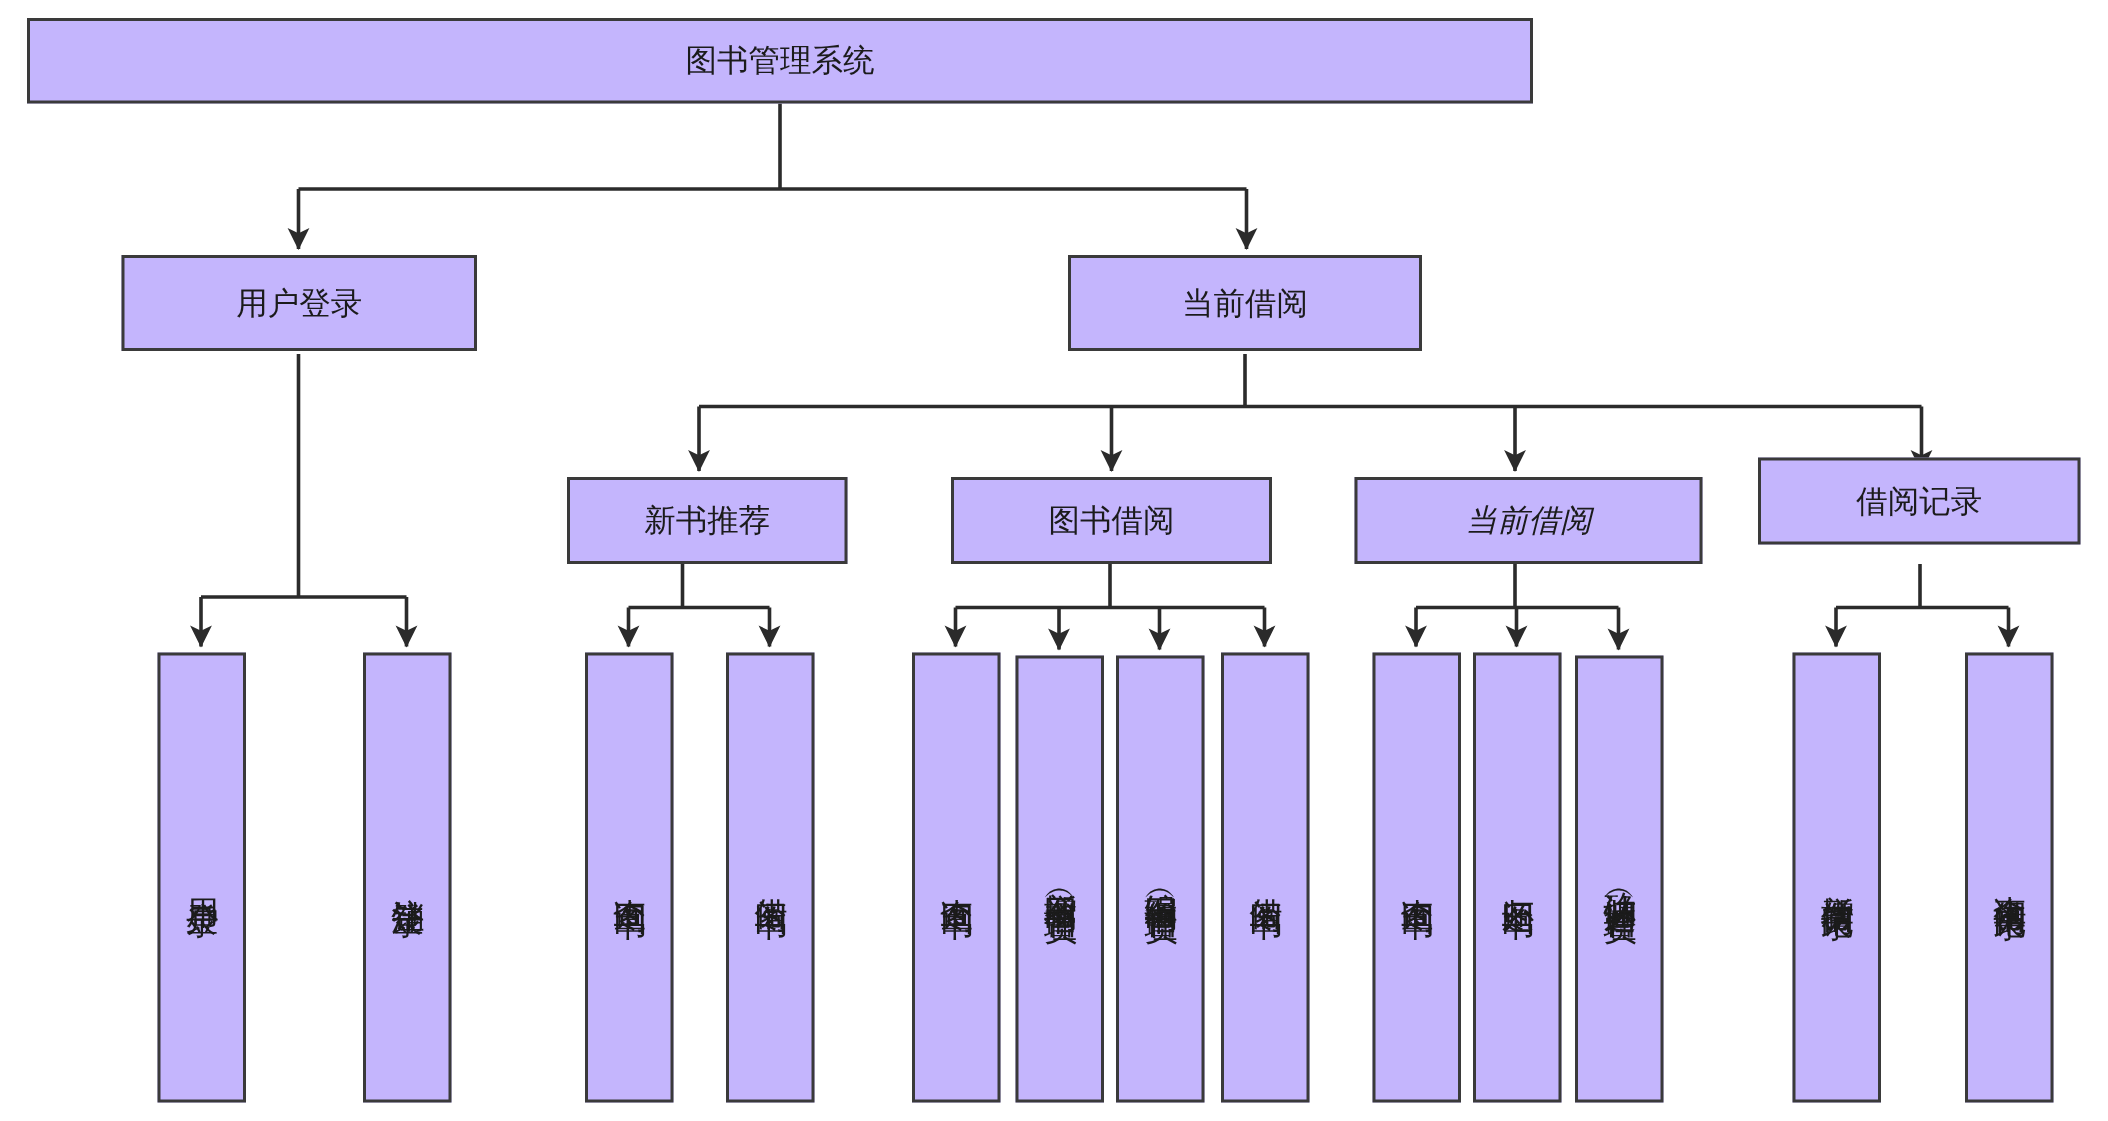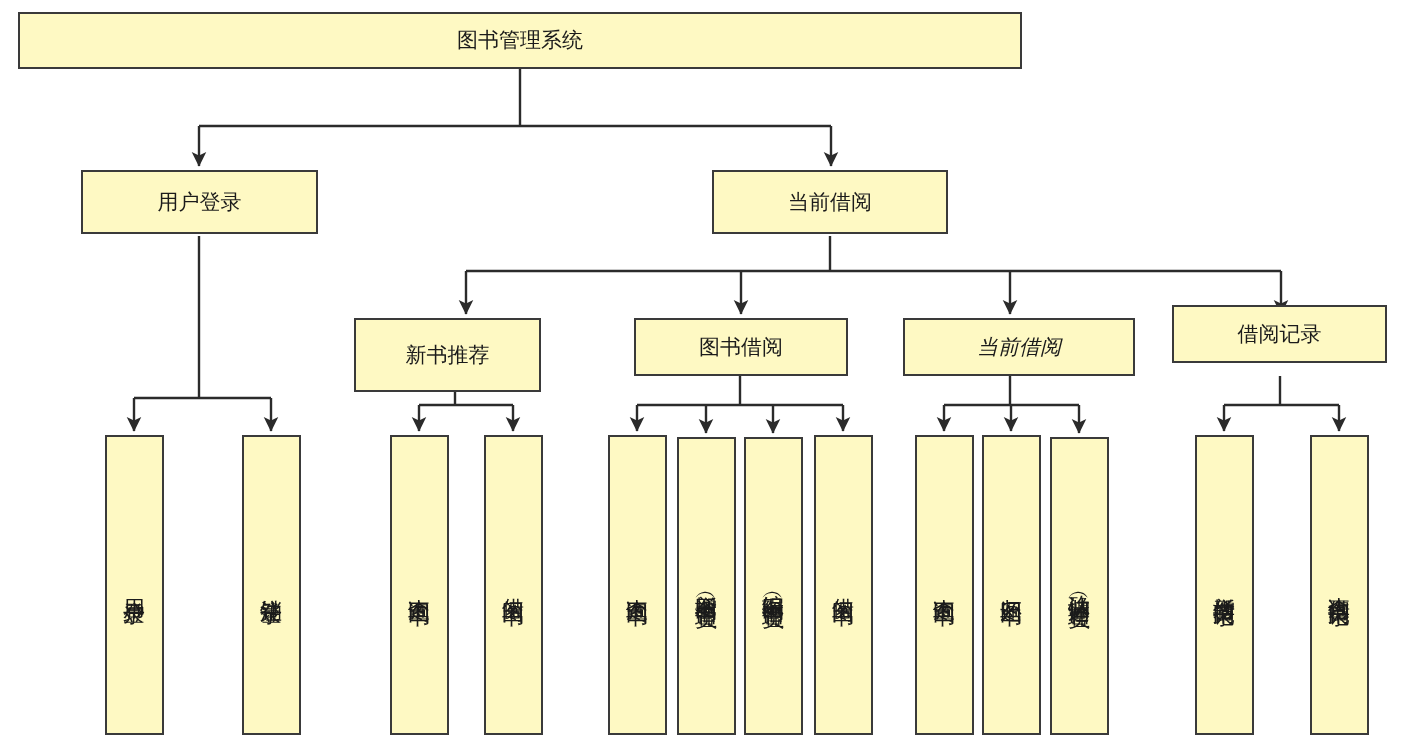--- a/index.html
+++ b/index.html
@@ -22,21 +22,21 @@
   svg.edges {
     position: absolute;
     left: 0;
     top: 0;
     width: 1405px;
     height: 747px;
   }
   .node {
     position: absolute;
     box-sizing: border-box;
-    background: #fef9c3;
+    background: #c4b5fd;
     border: 2px solid #3a3a3a;
     display: flex;
     align-items: center;
     justify-content: center;
     overflow: hidden;
   }
   .node .label {
     color: #1b1b1b;
     line-height: 1.16;
     text-align: center;
@@ -136,21 +136,21 @@
   </div>
 
   <div class="node horizontal" style="left:81px; top:170px; width:237px; height:64px;">
     <span class="label">用户登录</span>
   </div>
 
   <div class="node horizontal" style="left:712px; top:170px; width:236px; height:64px;">
     <span class="label">当前借阅</span>
   </div>
 
-  <div class="node horizontal" style="left:354px; top:318px; width:187px; height:74px;align-items:center;">
+  <div class="node horizontal" style="left:378px; top:318px; width:187px; height:58px;align-items:center;">
     <span class="label">新书推荐</span>
   </div>
 
   <div class="node horizontal" style="left:634px; top:318px; width:214px; height:58px;justify-content:center;">
     <span class="label">图书借阅</span>
   </div>
 
   <div class="node horizontal" style="left:903px; top:318px; width:232px; height:58px;font-style:italic;">
     <span class="label">当前借阅</span>
   </div>

